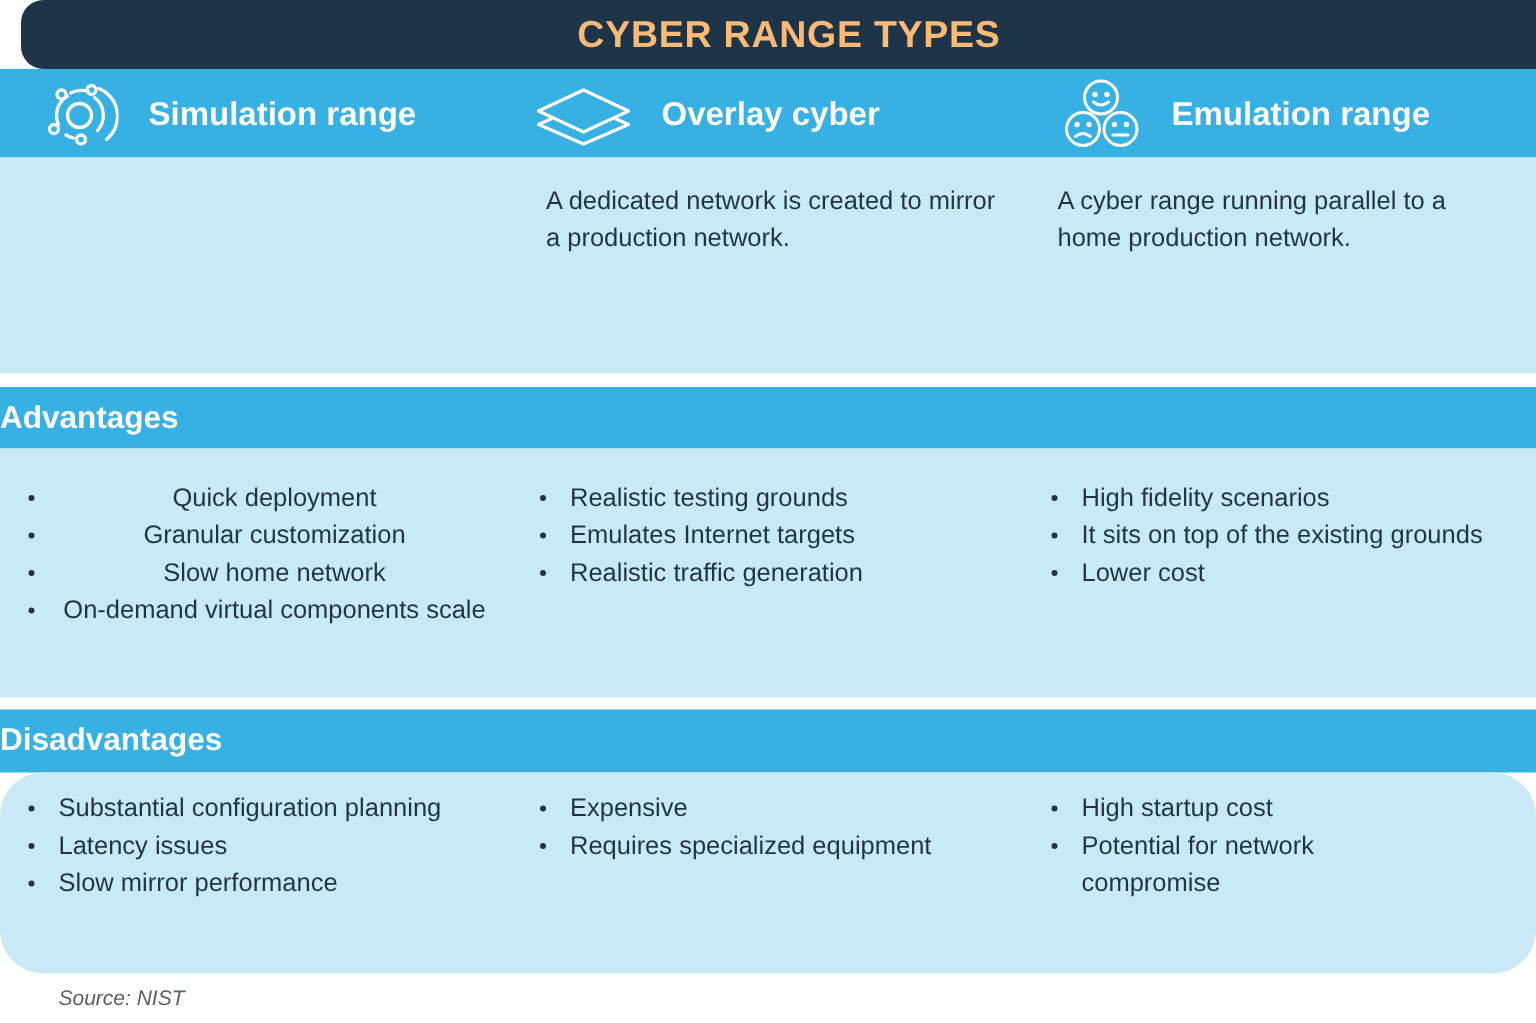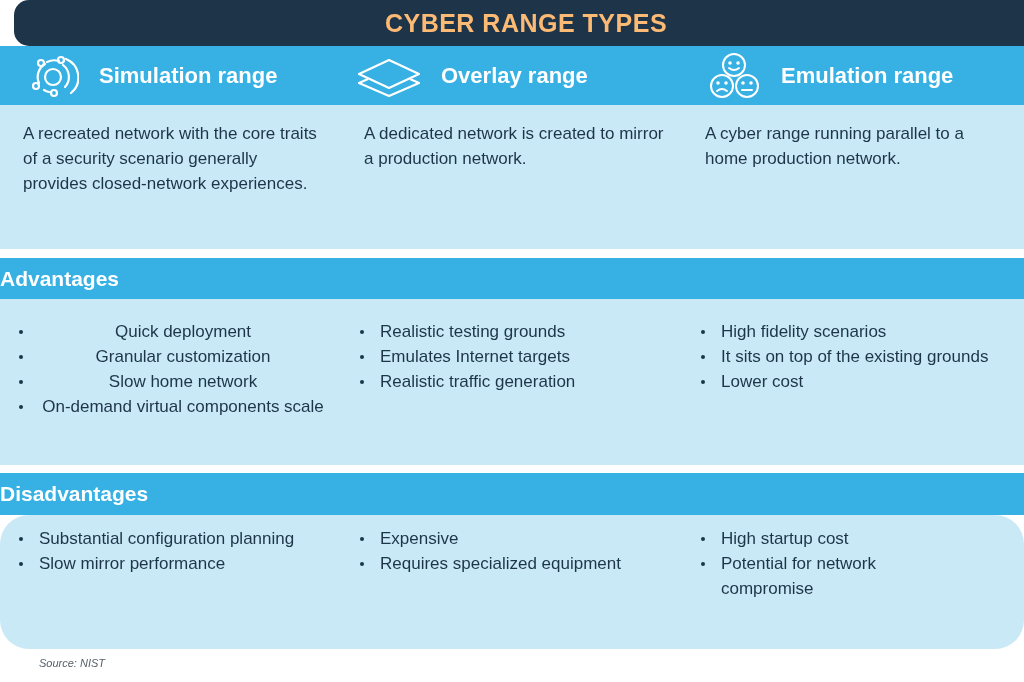--- a/index.html
+++ b/index.html
@@ -44,21 +44,21 @@
     ul.bullets {
       position: absolute; list-style: none; font-size: 17px; line-height: 25px; color: #1e3549;
     }
     ul.bullets li { position: relative; padding-left: 22px; }
     ul.bullets li::before {
       content: ""; position: absolute; left: 2px; top: 11px; width: 4px; height: 4px;
       border-radius: 50%; background: #1e3549;
     }
 
     .source {
-      position: absolute; left: 39px; top: 657px; font-size: 11px; font-style: italic; color: #555f69; text-align: right;
+      position: absolute; left: 39px; top: 657px; font-size: 14px; font-style: italic; color: #555f69; text-align: right;
     }
   </style>
 </head>
 <body>
 
 <div class="title-bar">
   <span>CYBER RANGE TYPES</span>
 </div>
 
 <div class="types-header">
@@ -79,21 +79,21 @@
     </span>
     <span class="label">Simulation range</span>
   </div>
   <div class="type-head" style="left:355px;">
     <span>
       <svg width="68" height="44" viewBox="0 0 68 44" fill="none" stroke="#ffffff" stroke-width="2.2" stroke-linejoin="round">
         <path d="M4 20 L34 34 L64 20 L34 6 Z"></path>
         <path d="M13 25 L4 29 L34 42 L64 29 L55 25"></path>
       </svg>
     </span>
-    <span class="label" style="margin-left:18px;">Overlay range</span>
+    <span class="label" style="margin-left:18px;">Overlay cyber</span>
   </div>
   <div class="type-head" style="left:709px;">
     <span>
       <svg width="54" height="48" viewBox="0 0 54 48" fill="none" stroke="#ffffff" stroke-width="2" stroke-linecap="round">
         <circle cx="25" cy="13" r="11"></circle>
         <circle cx="21" cy="11" r="0.8" fill="#ffffff"></circle>
         <circle cx="29" cy="11" r="0.8" fill="#ffffff"></circle>
         <path d="M20 16 Q25 20 30 16"></path>
         <circle cx="13" cy="34" r="11"></circle>
         <circle cx="9" cy="31" r="0.8" fill="#ffffff"></circle>
@@ -103,21 +103,20 @@
         <circle cx="34" cy="31" r="0.8" fill="#ffffff"></circle>
         <circle cx="42" cy="31" r="0.8" fill="#ffffff"></circle>
         <path d="M33 38 L43 38"></path>
       </svg>
     </span>
     <span class="label" style="margin-left:18px;">Emulation range</span>
   </div>
 </div>
 
 <div class="panel desc-panel">
-  <div class="desc" style="left:23px; width:300px;">A recreated network with the core traits of a security scenario generally provides closed-network experiences.</div>
   <div class="desc" style="left:364px; width:300px;">A dedicated network is created to mirror a production network.</div>
   <div class="desc" style="left:705px; width:300px;">A cyber range running parallel to a home production network.</div>
 </div>
 
 <div class="section-header adv-header">
   <span>Advantages</span>
 </div>
 <div class="panel adv-panel">
   <ul class="bullets" style="left:17px; top:20px; width:310px;text-align:center;">
     <li>Quick deployment</li>
@@ -136,20 +135,21 @@
     <li>Lower cost</li>
   </ul>
 </div>
 
 <div class="section-header dis-header">
   <span>Disadvantages</span>
 </div>
 <div class="panel dis-panel">
   <ul class="bullets" style="left:17px; top:11px; width:280px;">
     <li>Substantial configuration planning</li>
+    <li>Latency issues</li>
     <li>Slow mirror performance</li>
   </ul>
   <ul class="bullets" style="left:358px; top:11px; width:310px;">
     <li>Expensive</li>
     <li>Requires specialized equipment</li>
   </ul>
   <ul class="bullets" style="left:699px; top:11px; width:230px;">
     <li>High startup cost</li>
     <li>Potential for network compromise</li>
   </ul>

